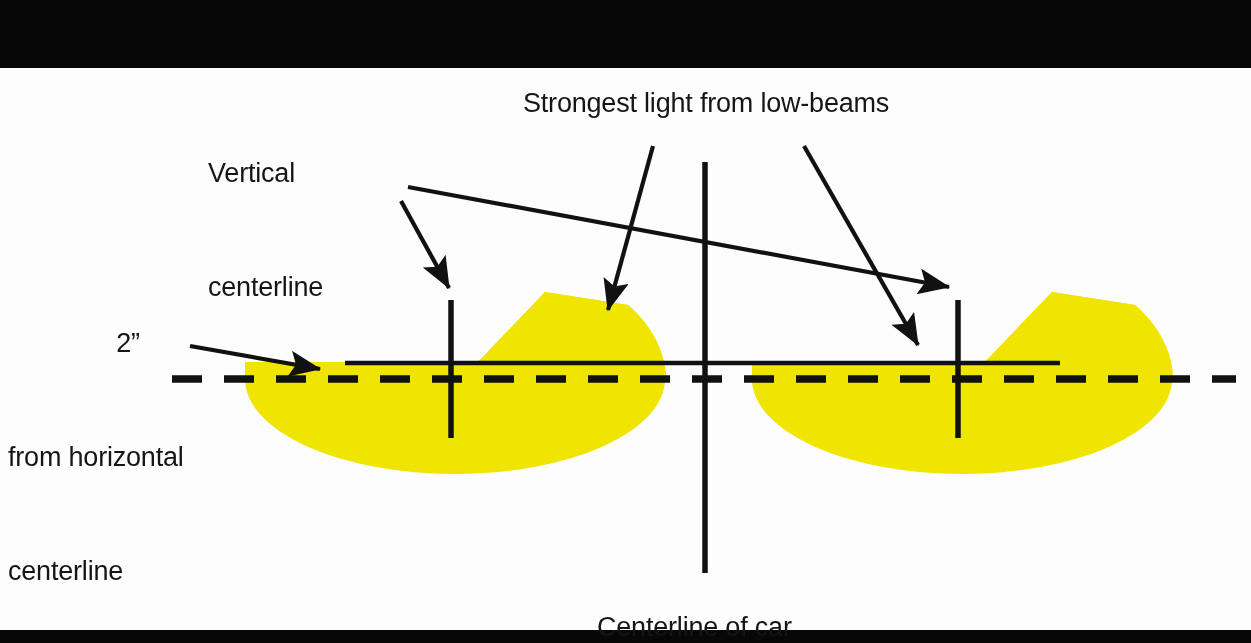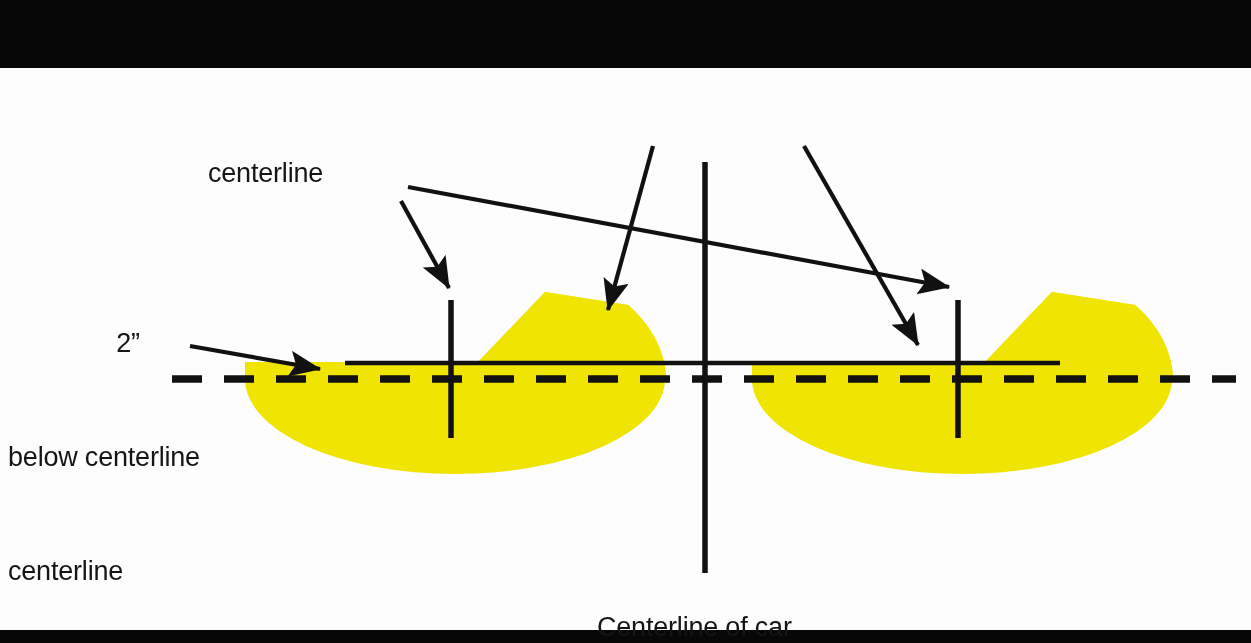--- a/index.html
+++ b/index.html
@@ -108,25 +108,27 @@
     <line x1="408" y1="187" x2="949" y2="287" stroke="#111111" stroke-width="4.2" marker-end="url(#arrowhead)"></line>
 
     <line x1="653" y1="146" x2="608" y2="310" stroke="#111111" stroke-width="4.2" marker-end="url(#arrowhead)"></line>
 
     <line x1="804" y1="146" x2="918" y2="345" stroke="#111111" stroke-width="4.2" marker-end="url(#arrowhead)"></line>
 
     <line x1="190" y1="346" x2="320" y2="369" stroke="#111111" stroke-width="4.2" marker-end="url(#arrowhead)"></line>
   </svg>
 
   <div class="lbl" id="label-vertical-centerline">
+    <div>Vertical</div>
     <div>centerline</div>
   </div>
 
+  <div class="lbl" id="label-strongest-light">Strongest light from low-beams</div>
 
   <div class="lbl" id="label-two-inch-below">
     <div>2”</div>
-    <div class="line-sub">below centerline</div>
+    <div class="line-sub">from horizontal</div>
     <div class="line-sub">centerline</div>
   </div>
 
   <div class="lbl" id="label-centerline-of-car">Centerline of car</div>
 
 </div>
 
 </body></html>

